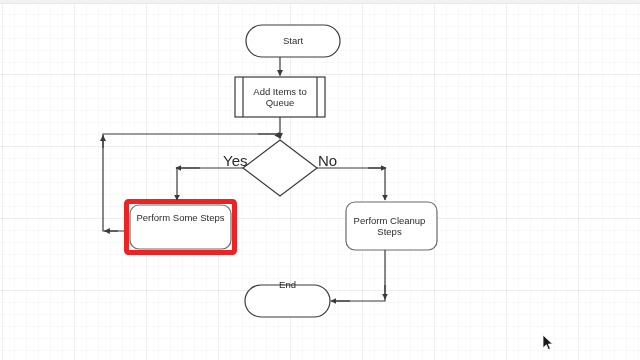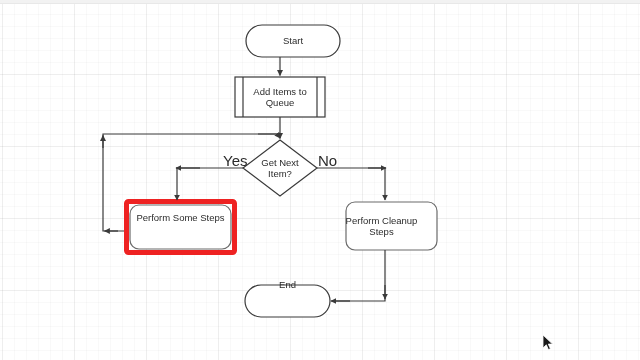--- a/index.html
+++ b/index.html
@@ -126,26 +126,24 @@
     <path d="M 385 250 L 385 301 L 332 301" fill="none" stroke="#3a3a3a" stroke-width="1.2"></path>
     <path d="M 385 285 L 385 299" fill="none" stroke="#3a3a3a" stroke-width="1.2" marker-end="url(#arrow)"></path>
     <path d="M 350 301 L 331 301" fill="none" stroke="#3a3a3a" stroke-width="1.2" marker-end="url(#arrow)"></path>
   </svg>
 
   <div class="node-label" style="left:246px; top:25px; width:94px; height:32px;">Start</div>
 
   <div class="node-label" style="left:243px; top:77px; width:74px; height:40px;">Add Items to
 Queue</div>
 
-  <div class="node-label" style="left:243px; top:140px; width:74px; height:56px;">Get Next
-Item?</div>
 
   <div class="node-label" style="left:130px; top:196px; width:101px; height:44px;">Perform Some Steps</div>
 
-  <div class="node-label" style="left:330px; top:202px; width:103px; height:48px;">Perform Cleanup
+  <div class="node-label" style="left:338px; top:202px; width:103px; height:48px;">Perform Cleanup
 Steps</div>
 
   <div class="node-label" style="left:245px; top:269px; width:85px; height:32px;">End</div>
 
   <div class="edge-label" style="left:223px; top:156px;">Yes</div>
 
   <div class="edge-label" style="left:318px; top:156px;">No</div>
 
   <svg id="cursor" style="left:542px; top:334px;" viewBox="0 0 12 18" xmlns="http://www.w3.org/2000/svg">
     <path d="M 1 1 L 1 14 L 4.3 10.8 L 6.4 15.6 L 8.4 14.7 L 6.3 10.1 L 10.6 10.1 Z" fill="#1a1a1a" stroke="#ffffff" stroke-width="0.8"></path>

